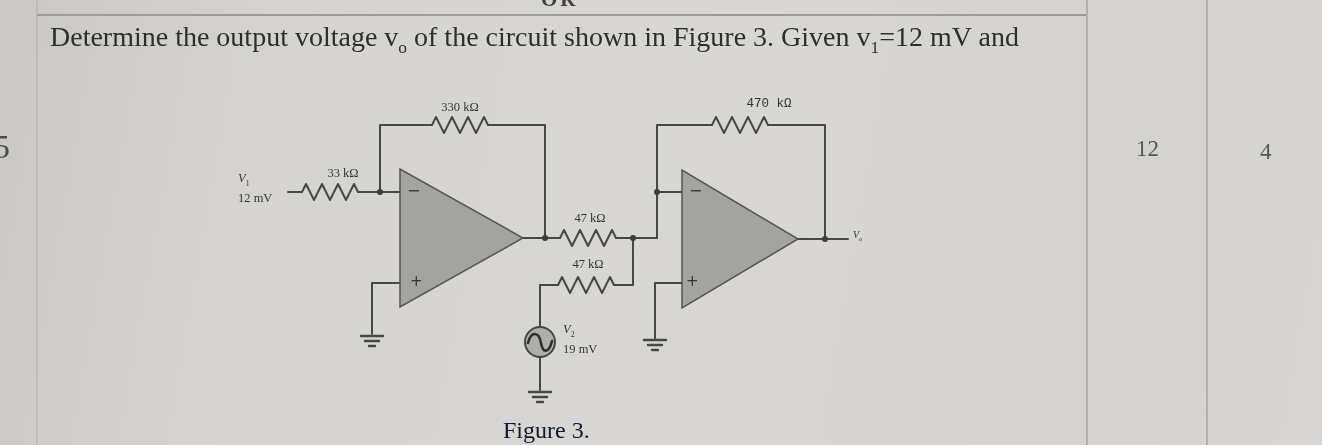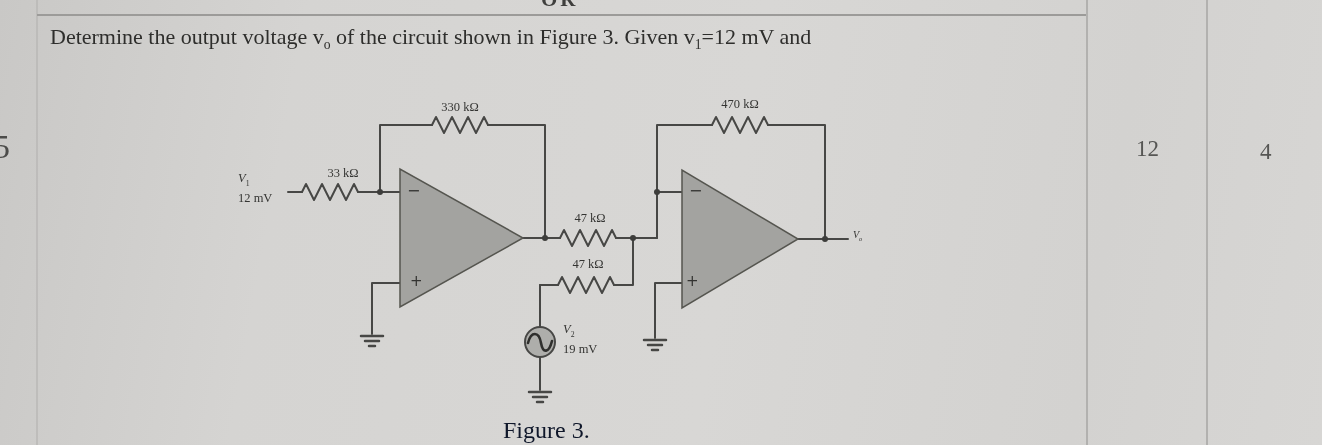--- a/index.html
+++ b/index.html
@@ -11,21 +11,21 @@
   .canvas{position:absolute;inset:0;width:1322px;height:445px;overflow:hidden;}
   
   .vline{position:absolute;top:0;bottom:0;width:2px;background:#b2b1af;}
   .hline{position:absolute;height:2px;background:#9c9b99;}
   
   .or-header{position:absolute;left:541px;top:-13px;font-size:21px;font-weight:bold;
     letter-spacing:3px;color:#3f3f3d;}
   
   .margin-num{position:absolute;left:-7px;top:128px;font-size:34px;color:#4c4c4a;}
   
-  .question{position:absolute;left:50px;top:19px;width:1010px;font-size:22px;
+  .question{position:absolute;left:50px;top:19px;width:1010px;font-size:28px;
     line-height:36px;color:#2e2e2c;}
   .question sub, .clabel sub, .out-label sub{font-size:0.62em;}
   
   .mark{position:absolute;font-size:23px;color:#55555;color:#565654;font-family:Liberation Serif, serif;}
   .mark.m1{left:1136px;top:136px;}
   .mark.m2{left:1260px;top:139px;}
   
   .clabel{position:absolute;font-size:12.5px;color:#343432;white-space:nowrap;}
   .rlabel{transform:translateX(-50%);}
   .v-label{line-height:15px;}
@@ -117,21 +117,21 @@
         <path d="M652,350 H658"></path>
     </g>
 
     <g>
       <circle cx="540" cy="342" r="15" fill="#aeaeab" stroke="#474745" stroke-width="2"></circle>
       <path d="M528,343 C531,331 539,331 541,343 C543,354 549,353 552,341" fill="none" stroke="#2f2f2d" stroke-width="2.6" stroke-linecap="round"></path>
     </g>
   </svg>
 
   <div class="clabel rlabel" style="left:460px;top:100px;">330 kΩ</div>
-  <div class="clabel rlabel" style="left:740px;top:97px;">470 kΩ</div>
+  <div class="clabel rlabel" style="left:769px;top:97px;font-family:Liberation Mono, monospace;">470 kΩ</div>
   <div class="clabel rlabel" style="left:331px;top:166px;margin-left:12px;">33 kΩ</div>
   <div class="clabel rlabel" style="left:590px;top:211px;">47 kΩ</div>
   <div class="clabel rlabel" style="left:588px;top:257px;">47 kΩ</div>
 
   <div class="clabel v-label" style="left:238px;top:171px;">
     <div><i>V</i><sub>1</sub></div>
     <div>12 mV</div>
   </div>
   <div class="clabel v-label" style="left:563px;top:322px;">
     <div><i>V</i><sub>2</sub></div>

